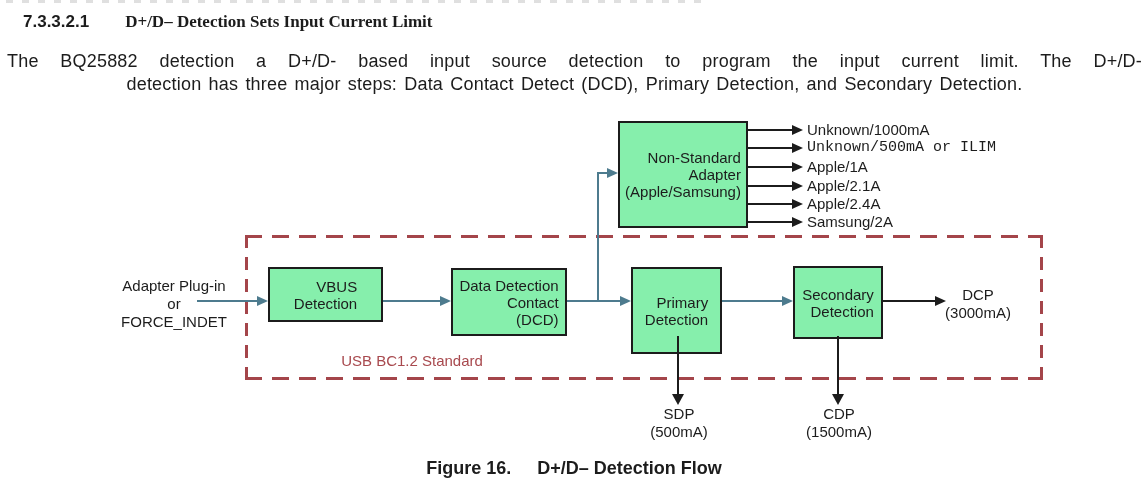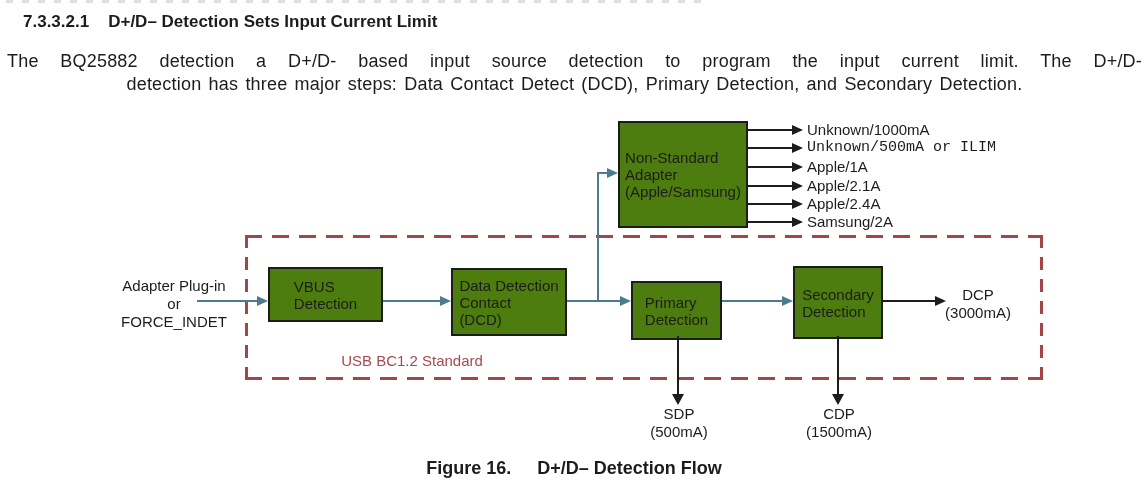--- a/index.html
+++ b/index.html
@@ -7,30 +7,30 @@
   .page {
     position:relative; width:1148px; height:499px; background:#ffffff;
     font-family:"Liberation Sans","DejaVu Sans",sans-serif; color:var(--ink,#1c1c1c);
     overflow:hidden;
   }
   .top-noise {
     position:absolute; left:6px; top:0; width:700px; height:3px; opacity:.45;
     background:repeating-linear-gradient(90deg,#b9b9b9 0 7px,transparent 7px 16px);
   }
   .heading { position:absolute; left:23px; top:12px; font-size:17px; font-weight:bold; white-space:nowrap; }
-  .heading .sec-title { margin-left:19px; }
+  .heading .sec-title { margin-left:36px;font-family:Liberation Serif, serif; }
   .para { position:absolute; left:7px; top:50px; width:1135px; font-size:18px; line-height:23px; letter-spacing:.2px; }
   .para .l1 { text-align:justify; text-align-last:justify; }
   .para .l2 { text-align:center; word-spacing:2px; }
 
   .diagram { position:absolute; left:0; top:110px; width:1148px; height:345px; }
 
   .box {
-    position:absolute; border:2px solid var(--ink,#1c1c1c); background:#4d7c0f;
-    display:flex; align-items:center; justify-content:center; text-align:left;
+    position:absolute; border:2px solid var(--ink,#1c1c1c); background:#86efac;
+    display:flex; align-items:center; justify-content:center; text-align:right;
     font-size:15px; line-height:17px; white-space:pre-line;
   }
   .hline { position:absolute; height:2px; background:var(--ink,#1c1c1c); }
   .vline { position:absolute; width:2px; background:var(--ink,#1c1c1c); }
   .accent-bg { background:var(--accent,#4d7b8e); }
   .arr-r {
     position:absolute; width:0; height:0;
     border-top:5px solid transparent; border-bottom:5px solid transparent;
     border-left:11px solid var(--ink,#1c1c1c);
   }
@@ -85,21 +85,21 @@
 
     <div class="lbl" style="left:110px; top:167px; width:128px;">Adapter Plug-in
 or
 FORCE_INDET</div>
 
     <div class="box" style="left:268px; top:157px; width:115px; height:55px;">VBUS
 Detection</div>
     <div class="box" style="left:451px; top:158px; width:116px; height:68px;">Data Detection
 Contact
 (DCD)</div>
-    <div class="box" style="left:631px; top:171px; width:91px; height:59px;">Primary
+    <div class="box" style="left:631px; top:157px; width:91px; height:87px;">Primary
 Detection</div>
     <div class="box" style="left:793px; top:156px; width:90px; height:73px;">Secondary
 Detection</div>
     <div class="box" style="left:618px; top:11px; width:130px; height:107px;">Non-Standard
 Adapter
 (Apple/Samsung)</div>
 
     <div class="hline accent-bg" style="left:197px; top:190px; width:61px;"></div>
     <div class="arr-r accent" style="left:257px; top:186px;"></div>
 

